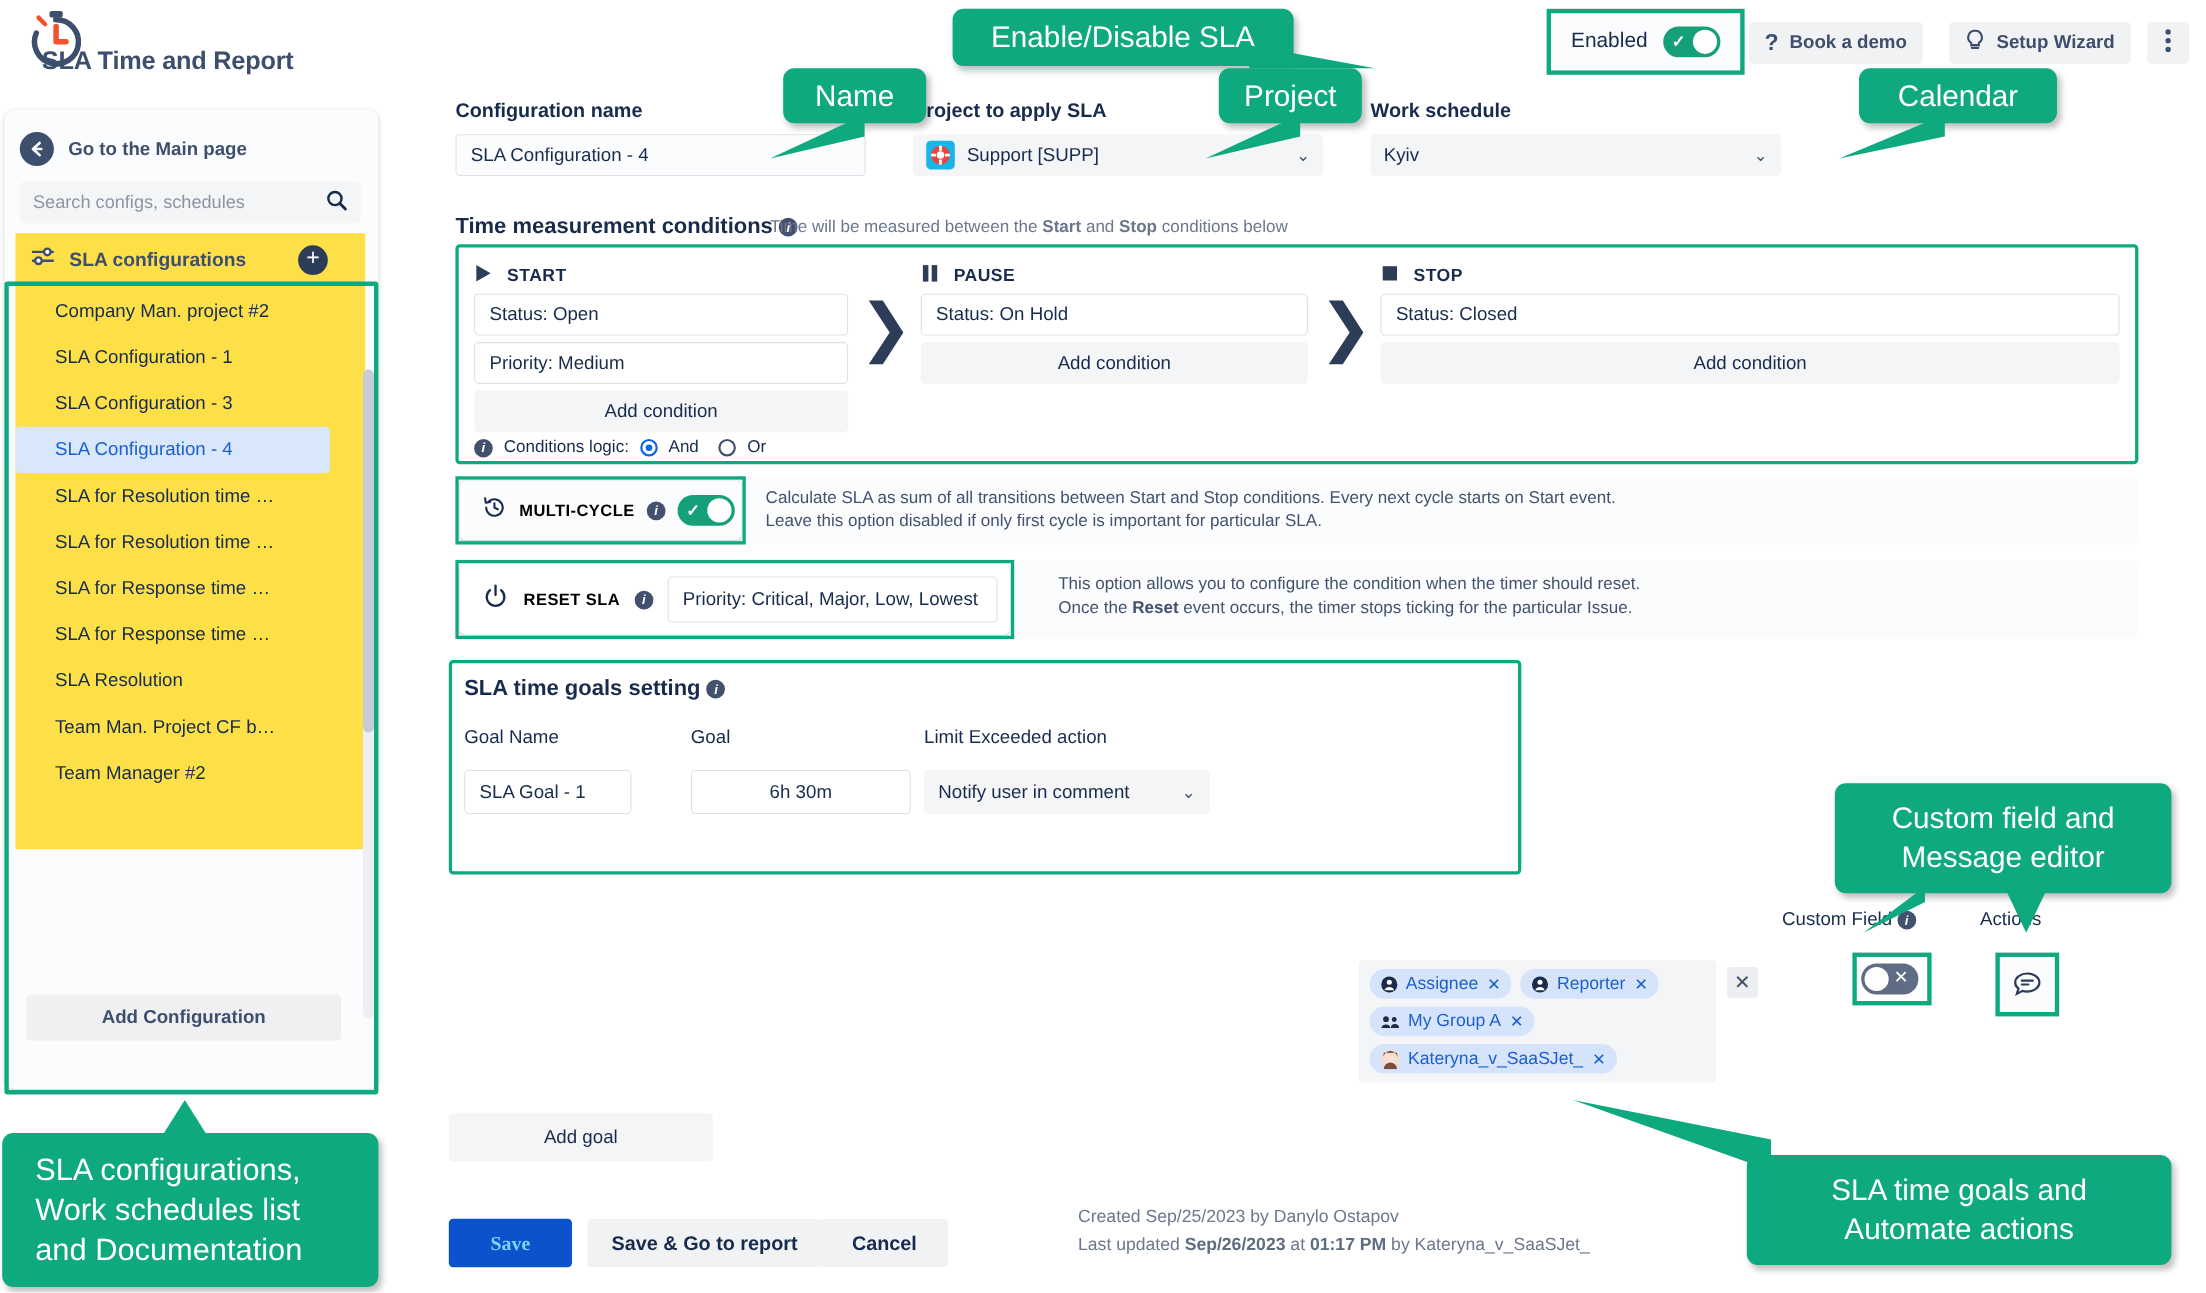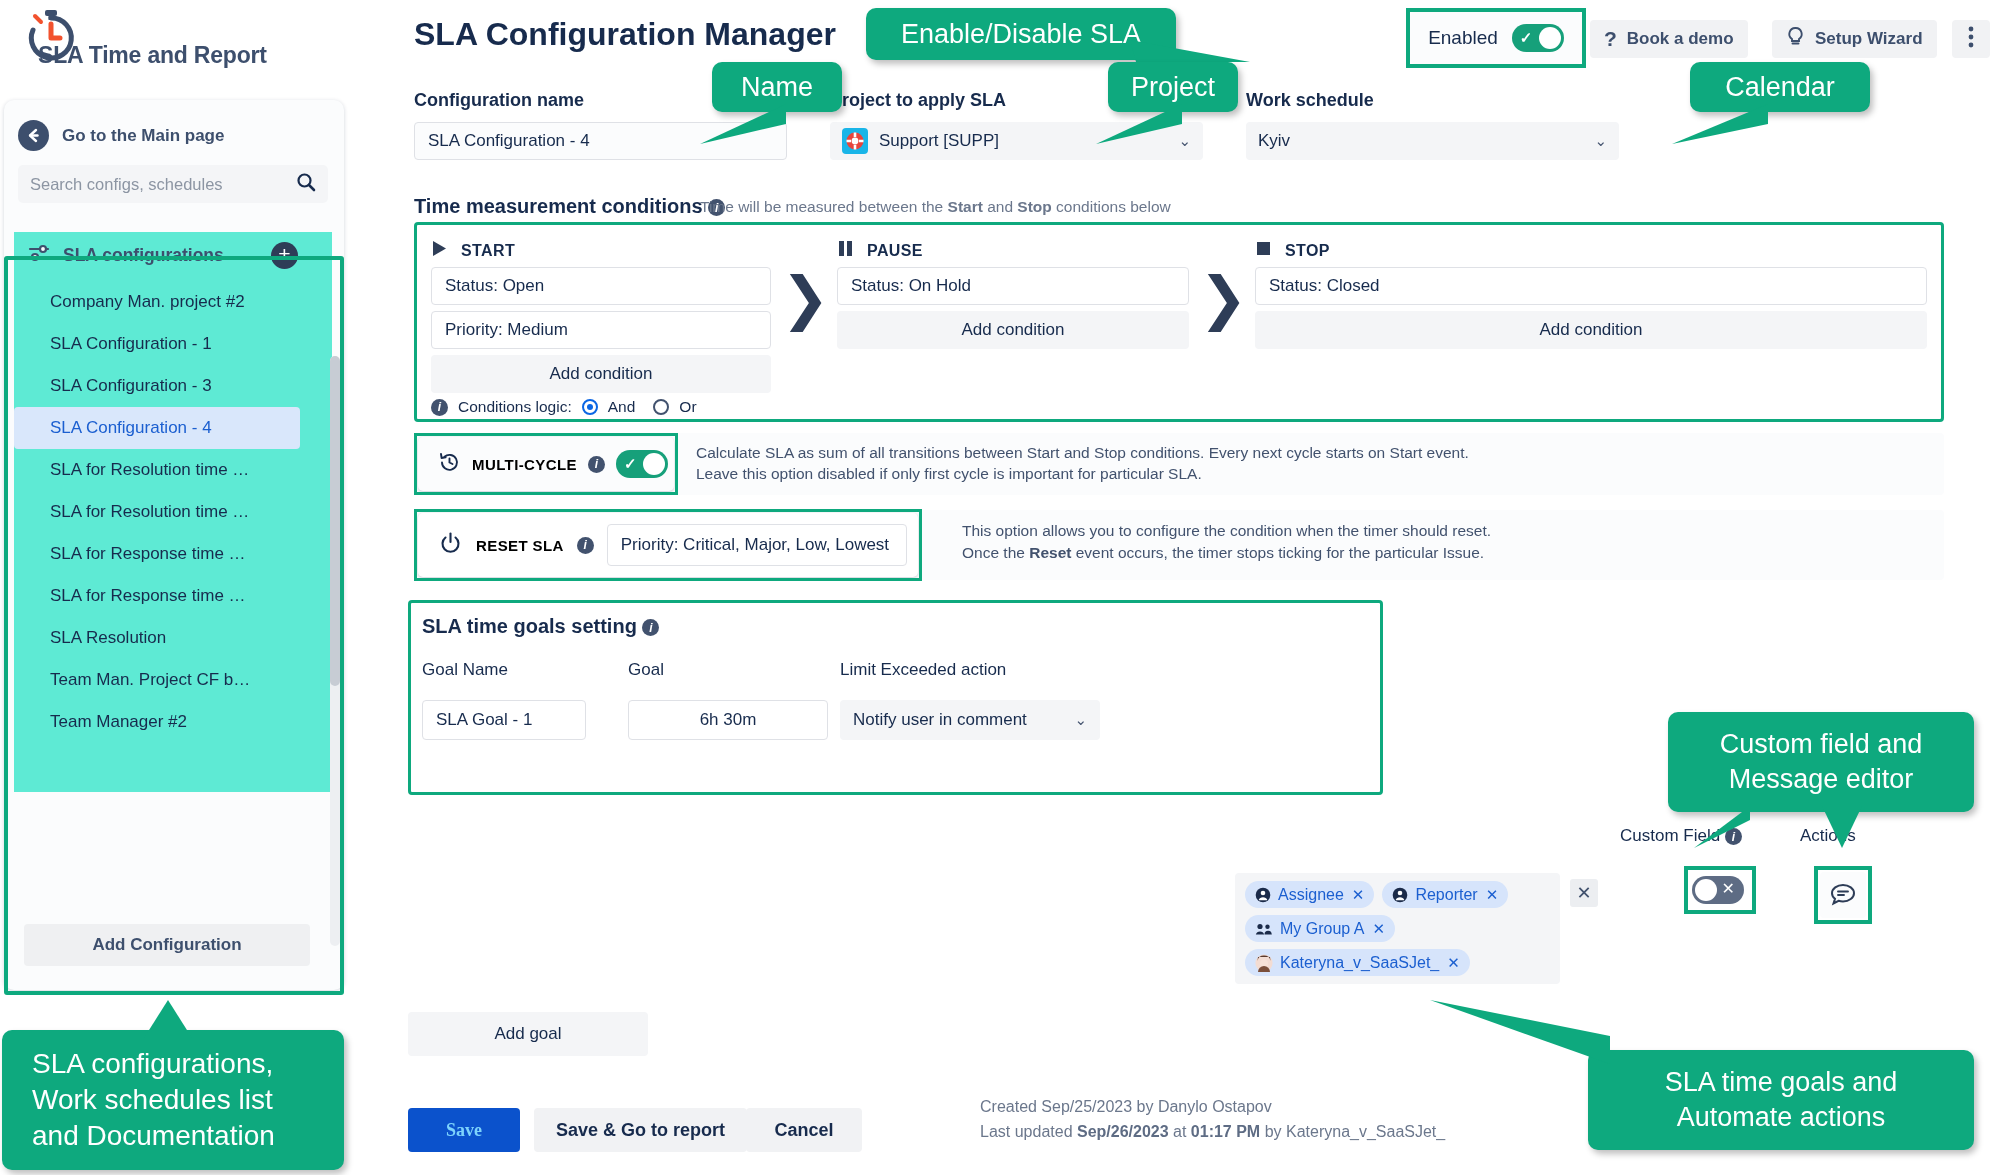--- a/index.html
+++ b/index.html
@@ -32,22 +32,22 @@
     display: flex; align-items: center; justify-content: center;
   }
   .back-label { font-size: 17px; font-weight: bold; color: #3d4f6d; }
   .search-box {
     position: absolute; left: 14px; top: 65px; width: 310px; height: 38px;
     background: #f4f5f7; border-radius: 5px; display: flex; align-items: center;
     padding: 0 12px; justify-content: space-between; text-align: center;
   }
   .search-box .ph { font-size: 16.5px; color: #8c95a3; }
   .cfg-panel {
-    position: absolute; left: 10px; top: 132px; width: 318px; height: 560px;
-    background: #5eead4;
+    position: absolute; left: 10px; top: 112px; width: 318px; height: 560px;
+    background: #fde047;
   }
   .cfg-head { display: flex; align-items: center; padding: 10px 8px 10px 14px; gap: 12px; }
   .cfg-head .title { font-size: 17.5px; font-weight: bold; color: #3d4f6d; flex: 1; }
   .plus-circle {
     width: 27px; height: 27px; border-radius: 50%; background: #2e3d57;
     color:#fff; font-size: 21px; line-height: 24px; text-align: center; font-weight: 300;
     margin-right: 26px;
   }
   .cfg-list { margin-top: 2px; }
   .cfg-item {
@@ -302,21 +302,20 @@
       </div>
       <div class="add-cfg">Add Configuration</div>
       <div class="scrollbar-track"></div>
       <div class="scrollbar-thumb"></div>
     </div>
   </div>
   <div class="sb-hl"></div>
 
   <div class="main">
 
-    <div class="page-title">SLA Configuration Manager</div>
 
     <div class="enabled-box">
       <span class="lbl">Enabled</span>
       <span class="tgl on">
         <span class="chk">✓</span>
         <span class="knob"></span>
       </span>
     </div>
     <div class="enabled-hl"></div>
 
@@ -466,21 +465,21 @@
     <div class="goals-box"></div>
     <div class="goals-title">
       <span>SLA time goals setting</span>
       <span class="info-i">i</span>
     </div>
 
     <div class="g-label" style="left:22px; top:660px;">Goal Name</div>
     <div class="g-label" style="left:228px; top:660px;">Goal</div>
     <div class="g-label" style="left:440px; top:660px;">Limit Exceeded action</div>
 
-    <div class="g-input" style="left:22px; top:700px; width:164px;">SLA Goal - 1</div>
+    <div class="g-input" style="left:22px; top:700px; width:152px;">SLA Goal - 1</div>
     <div class="g-input center" style="left:228px; top:700px; width:200px;">6h 30m</div>
     <div class="g-select" style="left:440px; top:700px; width:260px;">
       <span>Notify user in comment</span>
       <span class="chev">⌄</span>
     </div>
 
     <div class="add-goal">Add goal</div>
 
     <div class="btn btn-primary" style="left:8px; width:112px;">Save</div>
     <div class="btn btn-sub" style="left:134px;">Save &amp; Go to report</div>

